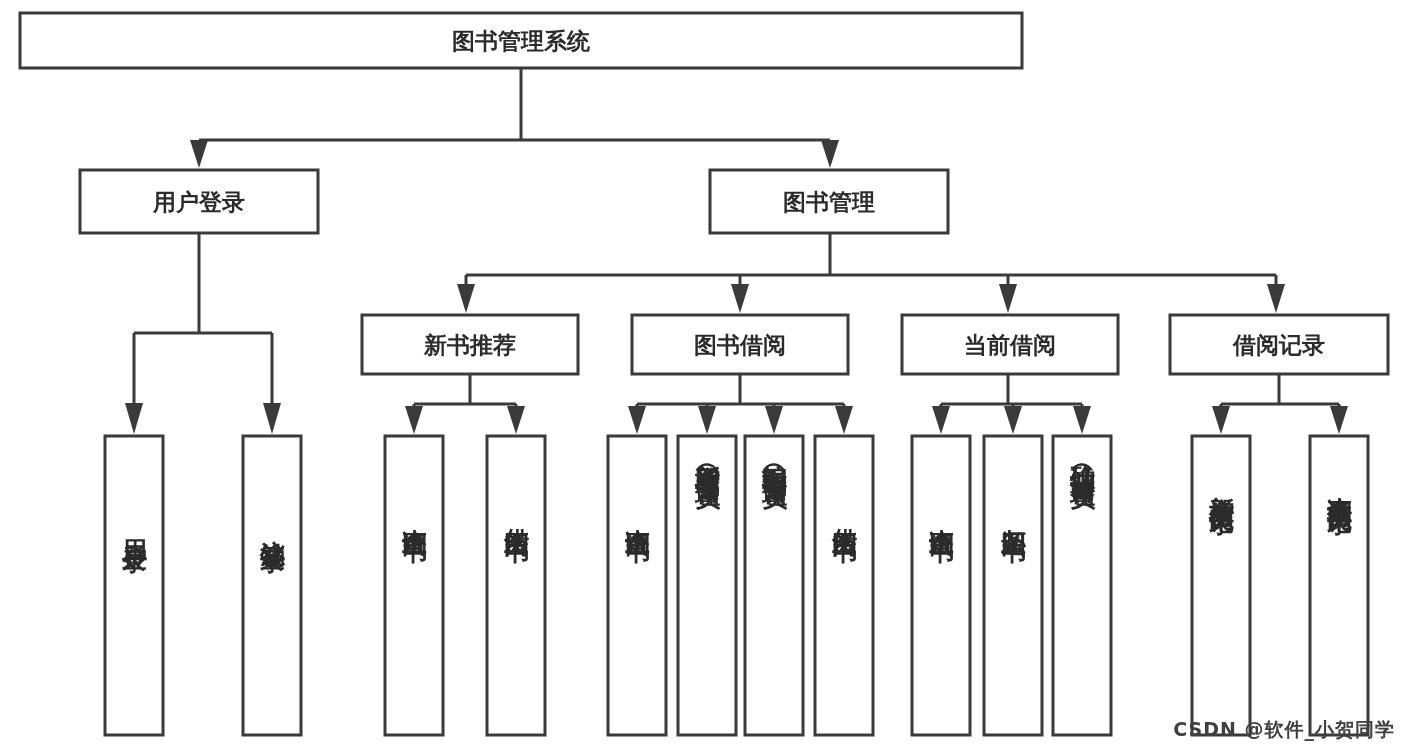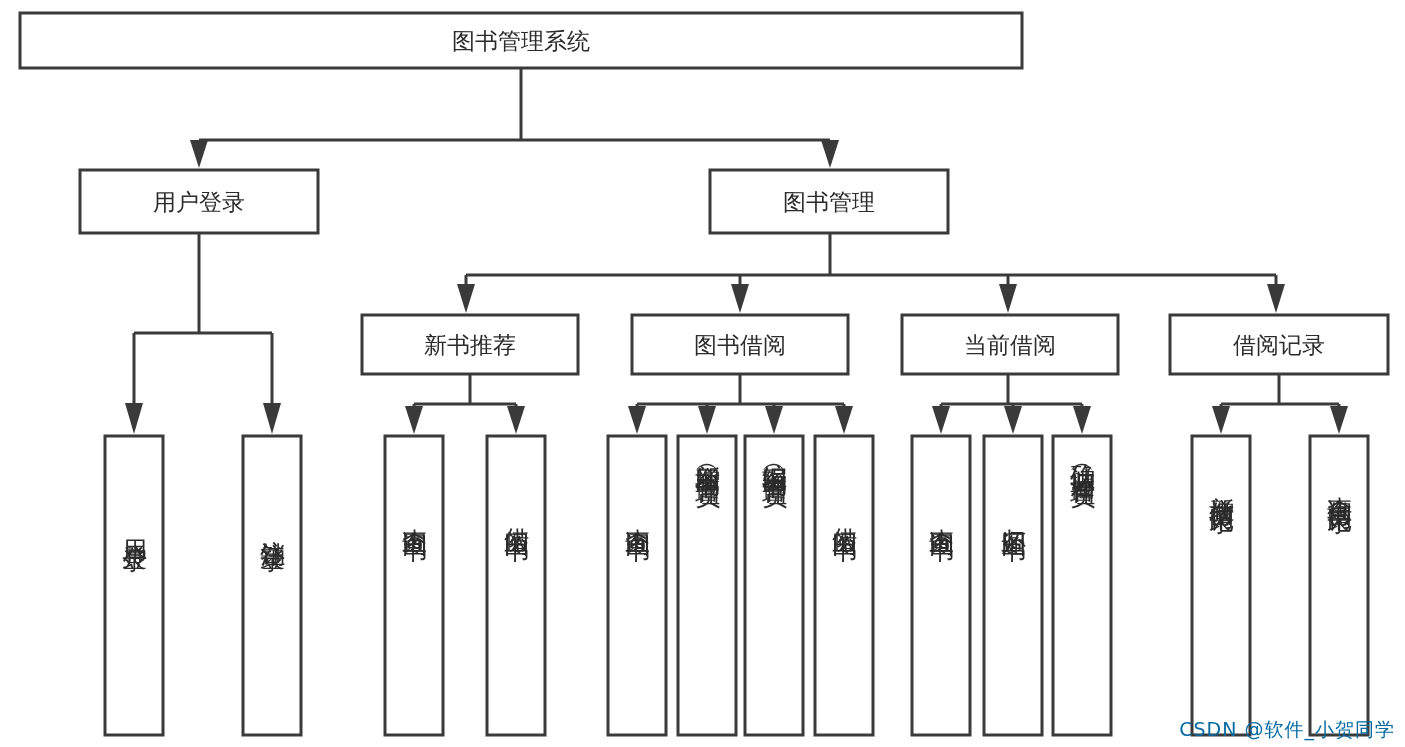--- a/index.html
+++ b/index.html
@@ -11,20 +11,21 @@
     width: 1405px;
     height: 747px;
     font-family: "DejaVu Sans", "Liberation Sans", sans-serif;
     overflow: hidden;
   }
   #diagram-root {
     position: relative;
     width: 1405px;
     height: 747px;
     background: #ffffff;
+    font-weight: bold;
   }
   svg.diagram-canvas {
     position: absolute;
     left: 0;
     top: 0;
     width: 1405px;
     height: 747px;
   }
   .node-rect {
     fill: #ffffff;
@@ -63,21 +64,21 @@
     letter-spacing: 3px;
     color: #2b2b2b;
     white-space: nowrap;
   }
   .watermark {
     position: absolute;
     right: 10px;
     bottom: 4px;
     font-family: "DejaVu Sans", "Liberation Sans", sans-serif;
     font-size: 19px;
-    color: #0369a1;
+    color: #404040;
     letter-spacing: 1px;
     white-space: nowrap;
   }
 </style>
 </head>
 <body>
 
 <div id="diagram-root">
 
   <svg class="diagram-canvas" viewBox="0 0 1405 747">

